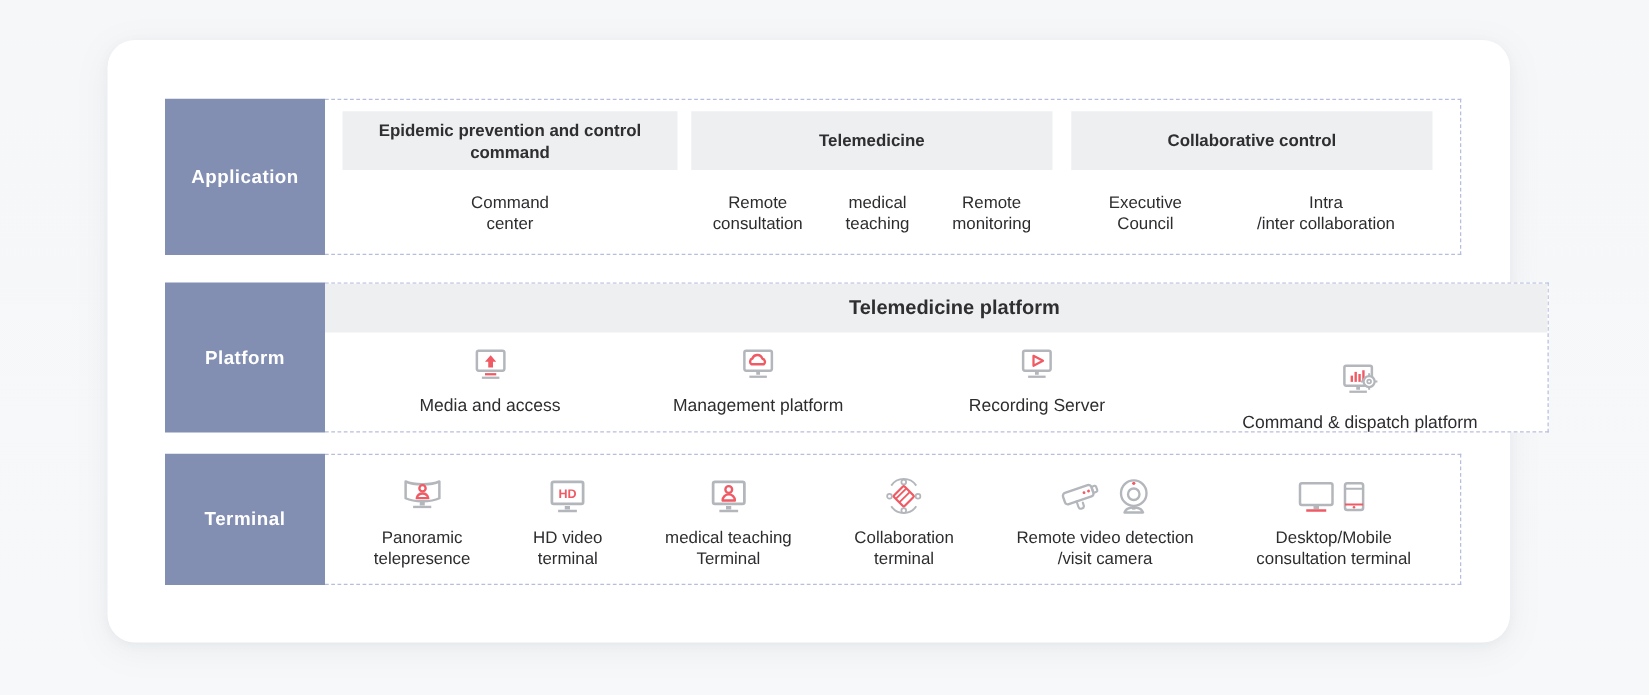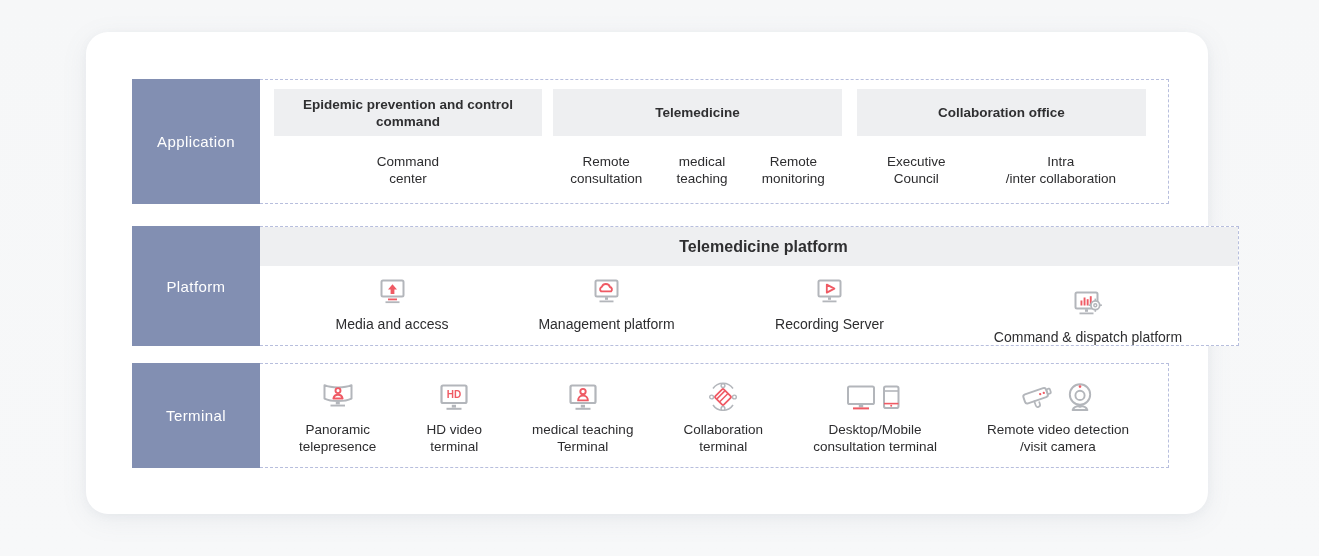--- a/index.html
+++ b/index.html
@@ -38,21 +38,21 @@
   .row {
     position: absolute;
     display: flex;
     align-items: stretch;
   }
   .row-label {
     flex: 0 0 128px;
     background: #828fb2;
     color: #ffffff;
     font-size: 15px;
-    font-weight: normal;
+    font-weight: bold;
     letter-spacing: .4px;
     display: flex;
     align-items: center;
     justify-content: center;
     text-align: center;
   }
   .row-body {
     flex: 1 1 auto;
     border: 1px dashed #b7bedd;
     border-left: none;
@@ -206,21 +206,21 @@
               <div class="app-item">Remote
 consultation</div>
               <div class="app-item">medical
 teaching</div>
               <div class="app-item">Remote
 monitoring</div>
             </div>
           </div>
 
           <div class="app-group g3">
-            <div class="app-head">Collaboration office</div>
+            <div class="app-head">Collaborative control</div>
             <div class="app-items">
               <div class="app-item">Executive
 Council</div>
               <div class="app-item">Intra
 /inter collaboration</div>
             </div>
           </div>
 
         </div>
       </div>
@@ -365,60 +365,60 @@
                 </svg>
               </span>
             </div>
             <div class="term-label">Collaboration
 terminal</div>
           </div>
 
           <div class="term-item">
             <div class="term-icon-wrap">
               <span>
+                <svg width="36" height="28" viewBox="0 0 36 28">
+                  <g transform="rotate(-19 18 14)">
+                    <rect x="3.5" y="6" width="24" height="9.5" rx="2.4" fill="none" stroke="#b3b6bb" stroke-width="1.9"></rect>
+                    <rect x="27.5" y="8.3" width="3.6" height="5" rx="1" fill="none" stroke="#b3b6bb" stroke-width="1.7"></rect>
+                    <circle cx="20.4" cy="10.7" r="1.15" fill="#ef5a64"></circle>
+                    <circle cx="24.2" cy="10.7" r="1.15" fill="#ef5a64"></circle>
+                    <path d="M12.5 15.5 L12.5 20 a2.2 2.2 0 0 0 4.4 0 L16.9 18" fill="none" stroke="#b3b6bb" stroke-width="1.7" stroke-linecap="round"></path>
+                  </g>
+                </svg>
+              </span>
+              <span>
+                <svg width="28" height="30" viewBox="0 0 28 30">
+                  <circle cx="14" cy="12.5" r="10.2" fill="none" stroke="#b3b6bb" stroke-width="1.9"></circle>
+                  <circle cx="14" cy="13.4" r="4.6" fill="none" stroke="#b3b6bb" stroke-width="1.9"></circle>
+                  <circle cx="14" cy="4.6" r="1.3" fill="#ef5a64"></circle>
+                  <rect x="12.6" y="22.3" width="2.8" height="3.4" fill="#b3b6bb"></rect>
+                  <path d="M6.6 28 a7.6 5.2 0 0 1 14.8 0 Z" fill="none" stroke="#b3b6bb" stroke-width="1.9" stroke-linejoin="round"></path>
+                </svg>
+              </span>
+            </div>
+            <div class="term-label">Remote video detection
+/visit camera</div>
+          </div>
+
+          <div class="term-item">
+            <div class="term-icon-wrap">
+              <span>
                 <svg width="58" height="28" viewBox="0 0 58 28">
                   <rect x="2" y="2.5" width="26" height="17.5" rx="1.6" fill="none" stroke="#b3b6bb" stroke-width="2"></rect>
                   <rect x="12.8" y="20.6" width="4.4" height="2.8" fill="#b3b6bb"></rect>
                   <rect x="7" y="23.4" width="16" height="2" fill="#ef5a64"></rect>
                   <rect x="38" y="2.5" width="14.5" height="21.5" rx="1.8" fill="none" stroke="#b3b6bb" stroke-width="2"></rect>
                   <line x1="38" y1="7" x2="52.5" y2="7" stroke="#b3b6bb" stroke-width="1.6"></line>
                   <line x1="38" y1="19.6" x2="52.5" y2="19.6" stroke="#ef5a64" stroke-width="1.6"></line>
                   <circle cx="45.2" cy="21.8" r="1" fill="#ef5a64"></circle>
                 </svg>
               </span>
             </div>
             <div class="term-label">Desktop/Mobile
 consultation terminal</div>
           </div>
 
-          <div class="term-item">
-            <div class="term-icon-wrap">
-              <span>
-                <svg width="36" height="28" viewBox="0 0 36 28">
-                  <g transform="rotate(-19 18 14)">
-                    <rect x="3.5" y="6" width="24" height="9.5" rx="2.4" fill="none" stroke="#b3b6bb" stroke-width="1.9"></rect>
-                    <rect x="27.5" y="8.3" width="3.6" height="5" rx="1" fill="none" stroke="#b3b6bb" stroke-width="1.7"></rect>
-                    <circle cx="20.4" cy="10.7" r="1.15" fill="#ef5a64"></circle>
-                    <circle cx="24.2" cy="10.7" r="1.15" fill="#ef5a64"></circle>
-                    <path d="M12.5 15.5 L12.5 20 a2.2 2.2 0 0 0 4.4 0 L16.9 18" fill="none" stroke="#b3b6bb" stroke-width="1.7" stroke-linecap="round"></path>
-                  </g>
-                </svg>
-              </span>
-              <span>
-                <svg width="28" height="30" viewBox="0 0 28 30">
-                  <circle cx="14" cy="12.5" r="10.2" fill="none" stroke="#b3b6bb" stroke-width="1.9"></circle>
-                  <circle cx="14" cy="13.4" r="4.6" fill="none" stroke="#b3b6bb" stroke-width="1.9"></circle>
-                  <circle cx="14" cy="4.6" r="1.3" fill="#ef5a64"></circle>
-                  <rect x="12.6" y="22.3" width="2.8" height="3.4" fill="#b3b6bb"></rect>
-                  <path d="M6.6 28 a7.6 5.2 0 0 1 14.8 0 Z" fill="none" stroke="#b3b6bb" stroke-width="1.9" stroke-linejoin="round"></path>
-                </svg>
-              </span>
-            </div>
-            <div class="term-label">Remote video detection
-/visit camera</div>
-          </div>
-
         </div>
       </div>
     </div>
 
   </div>
 </div>
 
 </body></html>

